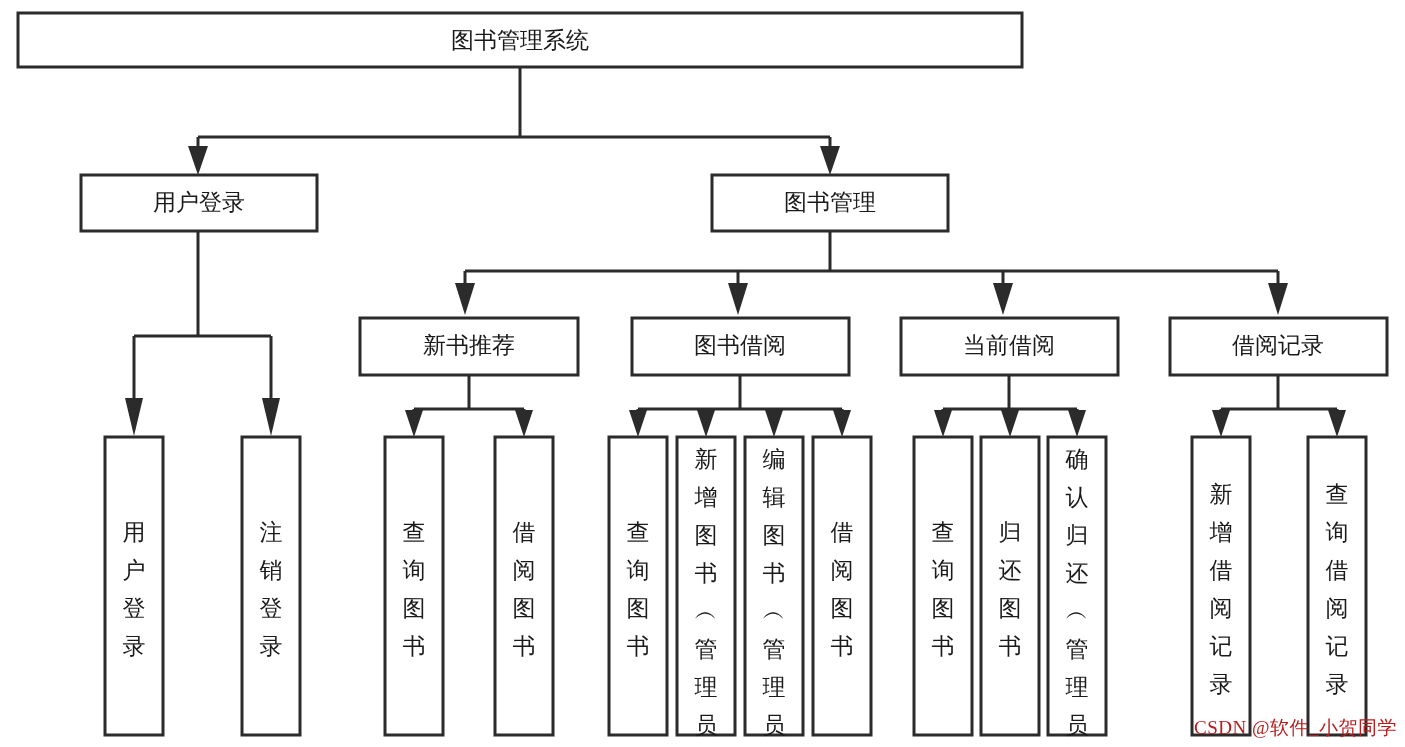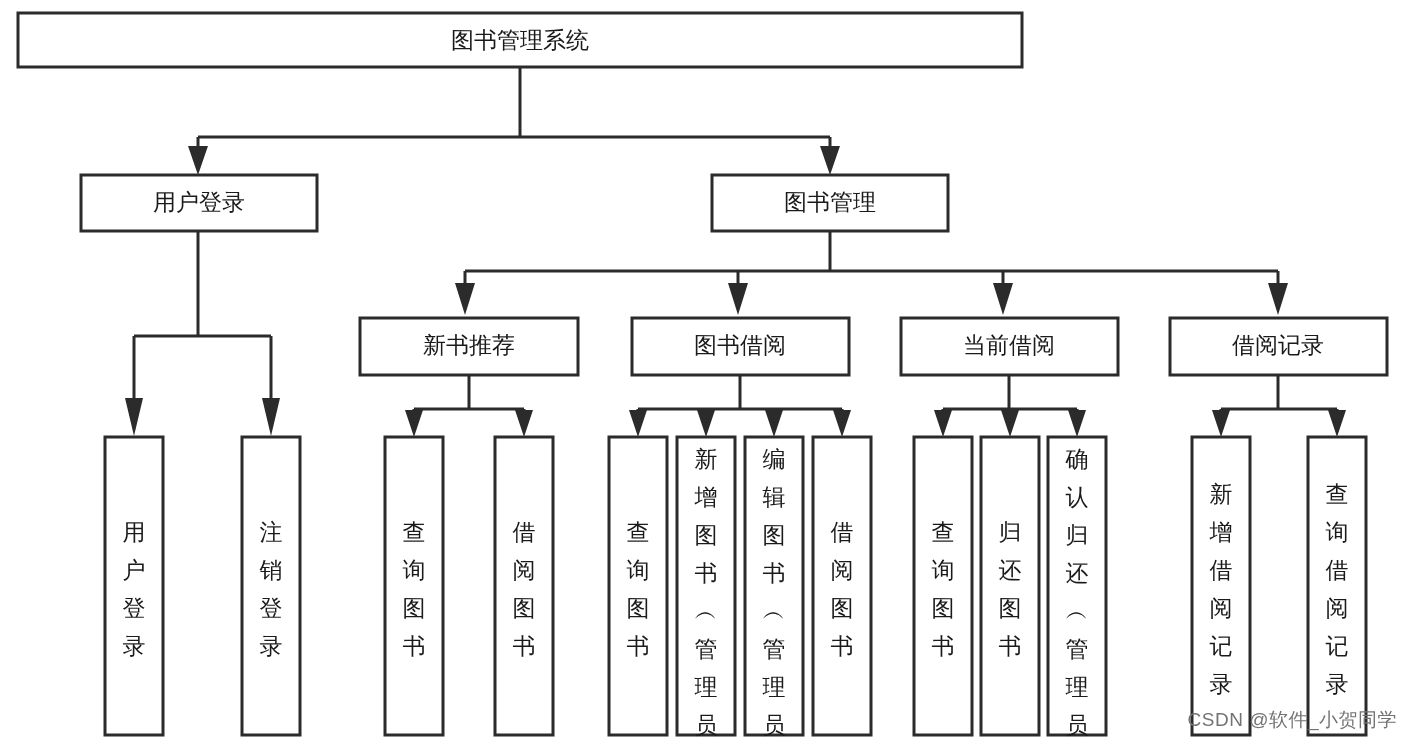--- a/index.html
+++ b/index.html
@@ -56,24 +56,24 @@
   }
   .node-label-vertical {
     font-family: "Liberation Sans", "DejaVu Sans", sans-serif;
     font-size: 23px;
     fill: #1a1a1a;
     text-anchor: middle;
   }
   .watermark-text {
     position: absolute;
     right: 8px;
-    bottom: 14px;
-    font-family: Liberation Sans, sans-serif;
+    bottom: 6px;
+    font-family: Liberation Serif, serif;
     font-size: 19px;
-    color: #737373;
+    color: #b91c1c;
     white-space: nowrap;
     letter-spacing: 0.5px;
     pointer-events: none;
   }
 </style>
 </head>
 <body>
 
 <div id="diagram-root">
   <svg id="tree-svg" viewBox="0 0 1405 747" xmlns="http://www.w3.org/2000/svg">

